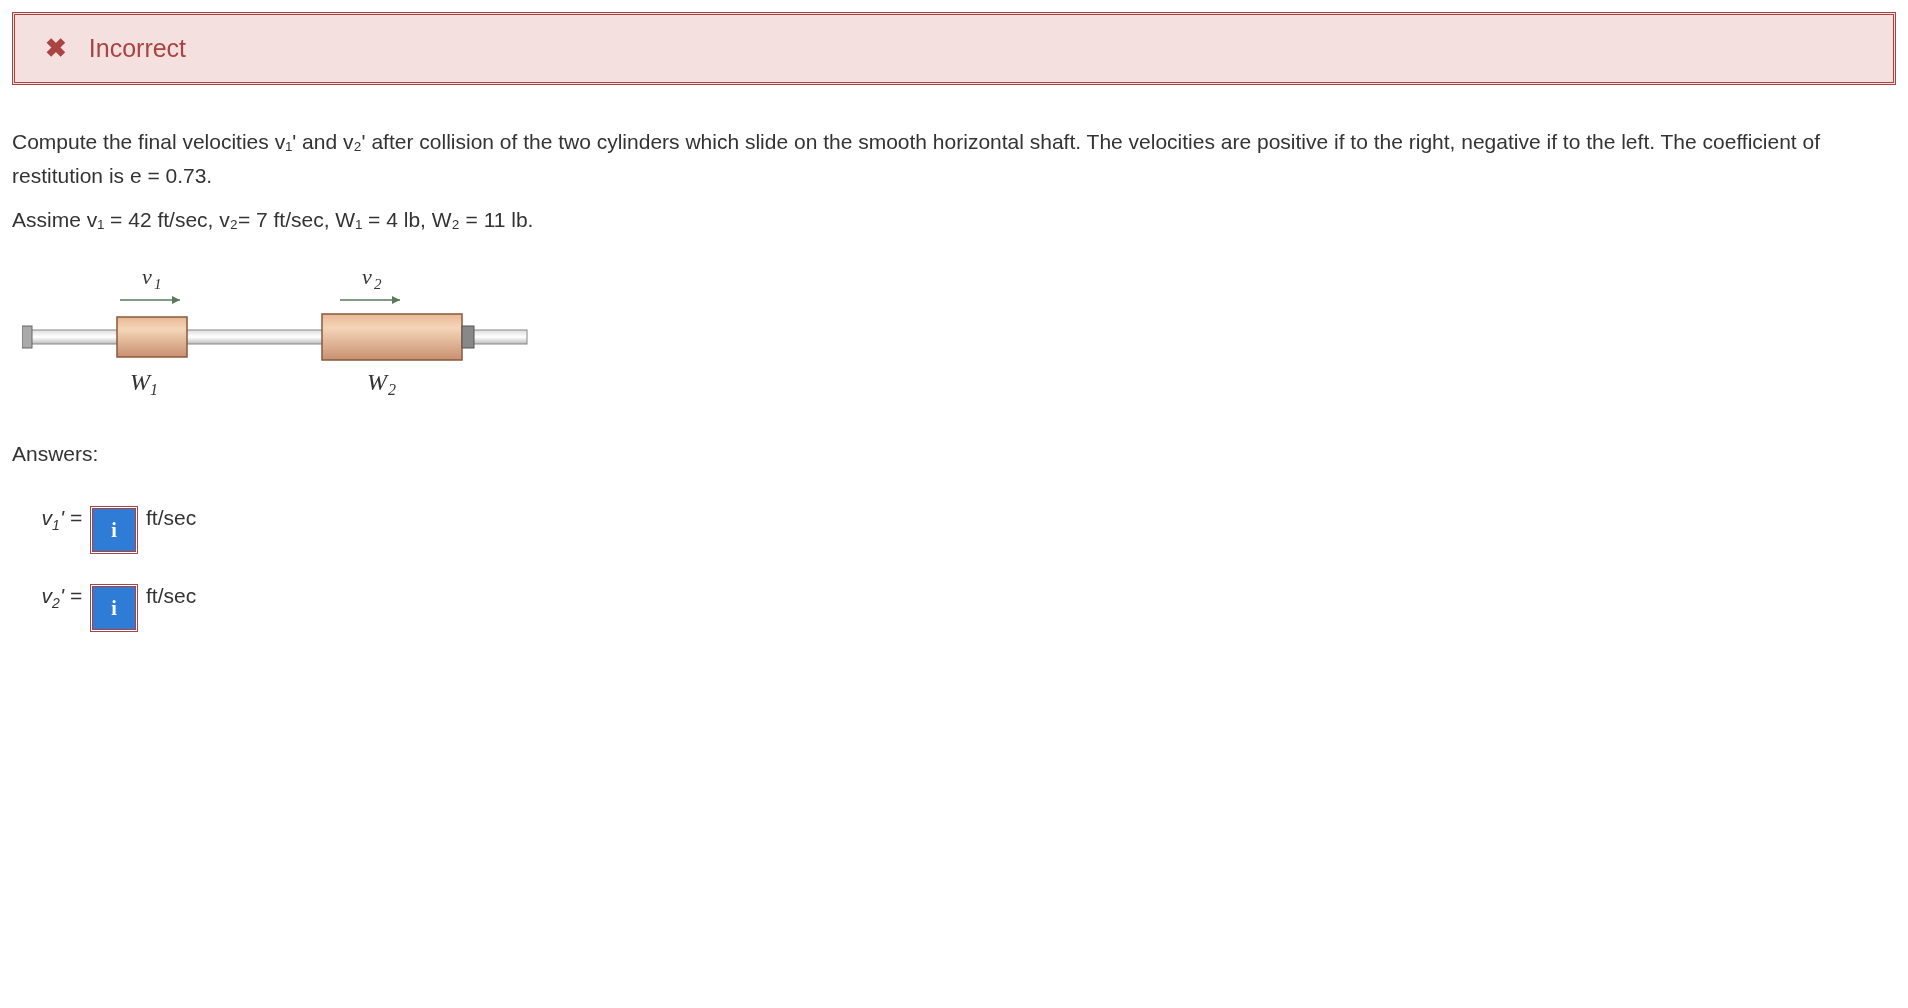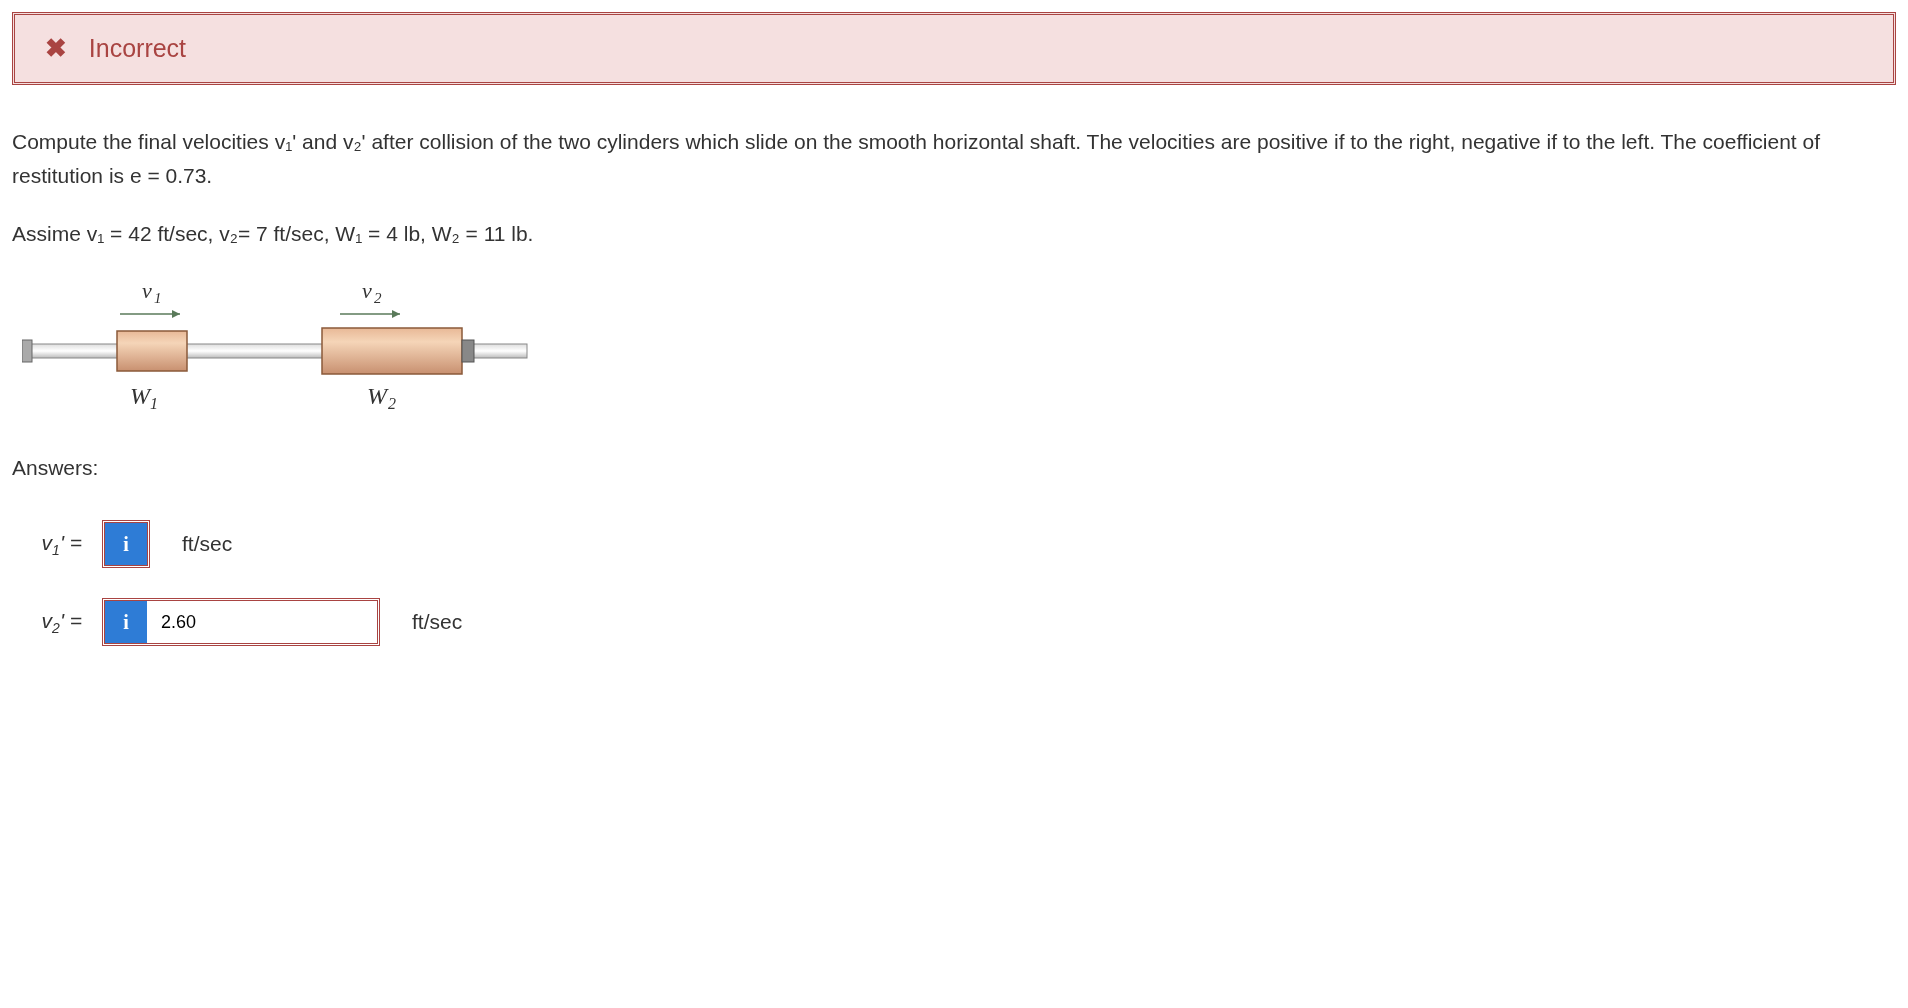--- a/index.html
+++ b/index.html
@@ -29,43 +29,43 @@
       font-weight: bold;
     }
     .feedback-box .text {
       color: #a94442;
       font-size: 25px;
     }
     .problem-text {
       line-height: 1.6;
       font-size: 21px;
       color: #333;
-      margin-bottom: 30px;
+      margin-bottom: 16px;
     }
     .problem-text p {
       margin-bottom: 8px;
     }
     .assume-text {
       font-size: 21px;
     }
     .diagram {
       margin: 30px 0 40px 10px;
       width: 510px;
       height: 140px;
       position: relative;
     }
     .answers-label {
       font-size: 21px;
       margin-bottom: 40px;
     }
     .answer-row {
       display: flex;
-      align-items: center;
+      align-items: flex-start;
       margin-bottom: 30px;
-      gap: 20px;
+      gap: 8px;
     }
     .answer-label {
       font-size: 21px;
       width: 70px;
       text-align: right;
       font-style: italic;
     }
     .answer-label sub {
       font-size: 14px;
     }
@@ -91,21 +91,21 @@
     .answer-input {
       border: none;
       padding: 10px 14px;
       font-size: 18px;
       width: 230px;
       outline: none;
       height: 42px;
     }
     .unit {
       font-size: 21px;
-      margin-left: 12px;
+      margin-left: 0;
     }
     sub {
       font-size: 0.7em;
     }
   </style>
 </head>
 <body>
 
 <div class="feedback-box">
   <span class="x-icon">✖</span>
@@ -174,16 +174,15 @@
   </div>
   <span class="unit">ft/sec</span>
 </div>
 
 <div class="answer-row">
   <div class="answer-label">
     <span style="font-style:italic">v</span><sub>2</sub>' =
   </div>
   <div class="input-wrapper">
     <div class="info-btn">i</div>
-    <input type="text" class="answer-input" value="2.60" style="">
   </div>
   <span class="unit">ft/sec</span>
 </div>
 
 </body></html>

